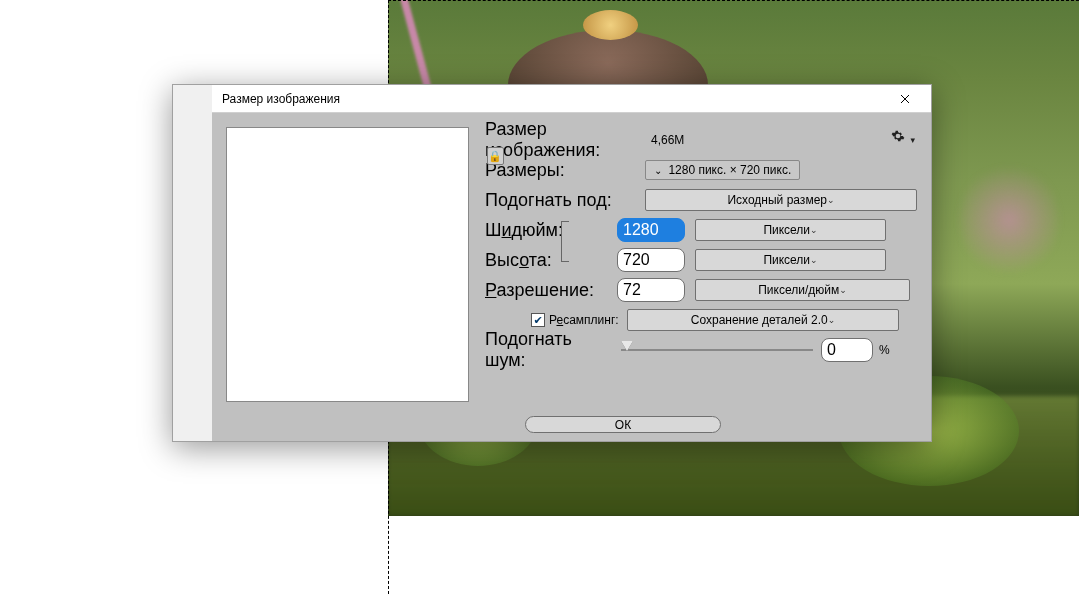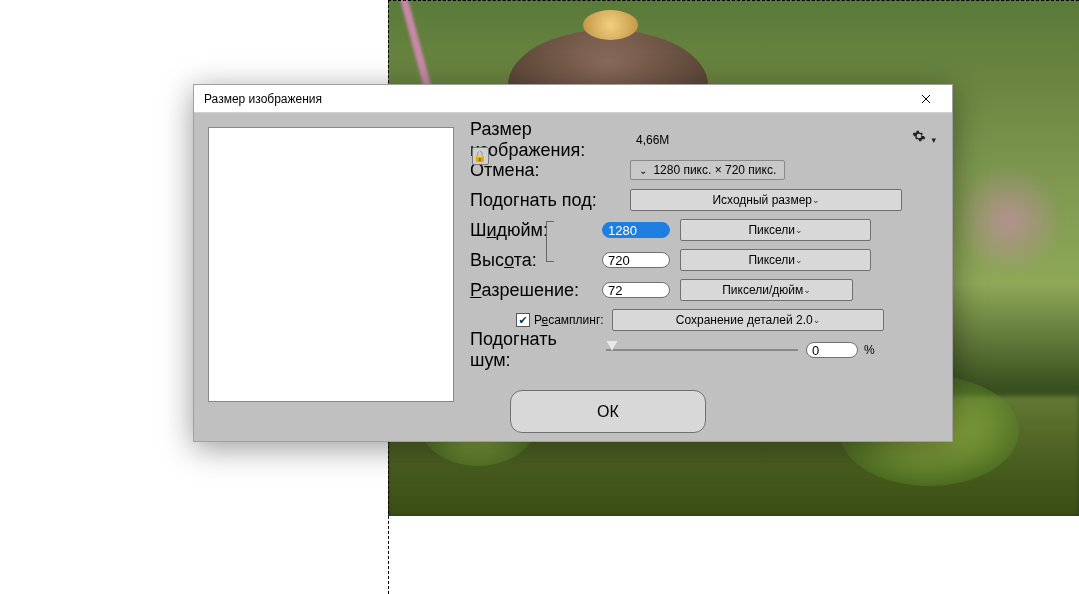--- a/index.html
+++ b/index.html
@@ -33,27 +33,28 @@
     left: 388px;
   }
   .dashed-h {
     position: absolute; left: 388px; width: 691px; height: 0;
     border-top: 1px dashed #000;
     top: 0px;
   }
 
   .dialog {
     position: absolute;
-    left: 193px; top: 84px;
+    left: 172px; top: 84px;
     width: 760px; height: 358px;
     background: #f0f0f0;
     border: 1px solid #a0a0a0;
     box-shadow: 0 6px 30px rgba(0,0,0,0.4);
     font-size: 12px;
     color: #000;
+    padding-left: 39px;
   }
   .titlebar {
     height: 28px; background: #fff; border-bottom: 1px solid #d0d0d0;
     display: flex; align-items: center; padding: 0 4px 0 10px;
   }
   .titlebar .title { flex: 1; font-size: 12px; }
   .close-btn {
     width: 44px; height: 28px; display: flex; align-items: center; justify-content: center;
     cursor: pointer; font-size: 14px;
   }
@@ -90,26 +91,26 @@
 
   .select {
     height: 22px; background: #d8d8d8; border: 1px solid #707070;
     display: flex; align-items: center; justify-content: center;
     padding: 0 6px; font-size: 12px; border-radius: 2px; cursor: pointer;
   }
   .select .caret { font-size: 9px; color: #333; }
 
   .fit-select { width: 272px; }
   .unit-select { width: 191px; }
-  .res-unit-select { width: 173px; }
+  .res-unit-select { width: 215px; }
   .resample-select { width: 272px; }
 
   .text-input {
-    height: 16px; width: 68px; background: #fff; border: 1px solid #707070;
-    padding: 0 5px; font-size: 13px; outline: none; border-radius: 8px;
+    height: 24px; width: 68px; background: #fff; border: 1px solid #707070;
+    padding: 0 5px; font-size: 16px; outline: none; border-radius: 8px;
   }
   .text-input.focused { border: 1px solid #1e7fe0; background: #1e7fe0; color: #fff; }
   .text-input.noise { width: 52px; text-align: left; }
 
   .link-bracket {
     position: absolute; left: 66px; top: 86px; width: 20px; height: 56px;
   }
   .link-bracket .bar { position: absolute; left: 10px; top: 8px; width: 1px; height: 40px; background: #666; }
   .link-bracket .top, .link-bracket .bot { position: absolute; left: 10px; width: 8px; height: 1px; background: #666; }
   .link-bracket .top { top: 8px; }
@@ -133,22 +134,22 @@
     position: absolute; top: 0; left: 0;
     width: 0; height: 0;
     border-left: 6px solid transparent; border-right: 6px solid transparent;
     border-top: 10px solid #e8e8e8;
     filter: drop-shadow(0 0 0.5px #555);
     cursor: pointer;
   }
 
   .buttons { position: absolute; left: 0; bottom: -6px; display: flex; gap: 20px; padding-left: 40px; }
   .btn {
-    width: 196px; height: 43px; border: 1px solid #707070; background: #d8d8d8;
-    border-radius: 12px; font-size: 16px; display: flex; align-items: center; justify-content: center;
+    width: 196px; height: 17px; border: 1px solid #707070; background: #d8d8d8;
+    border-radius: 12px; font-size: 12px; display: flex; align-items: center; justify-content: center;
     cursor: pointer;
   }
 
   u.hot { text-decoration: underline; }
 </style>
 </head>
 <body>
 
 <div class="bg-image">
   <div class="bg-blob flower-left"></div>
@@ -182,21 +183,21 @@
           </svg>
         <span style="font-size:9px; margin-left:2px;">▾</span>
       </div>
 
       <div class="row">
         <div class="lbl lbl-w1">Размер изображения:</div>
         <div class="static">4,66M</div>
       </div>
 
       <div class="row">
-        <div class="lbl lbl-w1">Отмена:</div>
+        <div class="lbl lbl-w1">Размеры:</div>
         <div class="dims-box">
           <span class="chev">⌄</span>
           <span>1280 пикс.  ×  720 пикс.</span>
         </div>
       </div>
 
       <div class="row">
         <div class="lbl lbl-w1">Подогнать под:</div>
         <div class="select fit-select">
           <span>Исходный размер</span>

